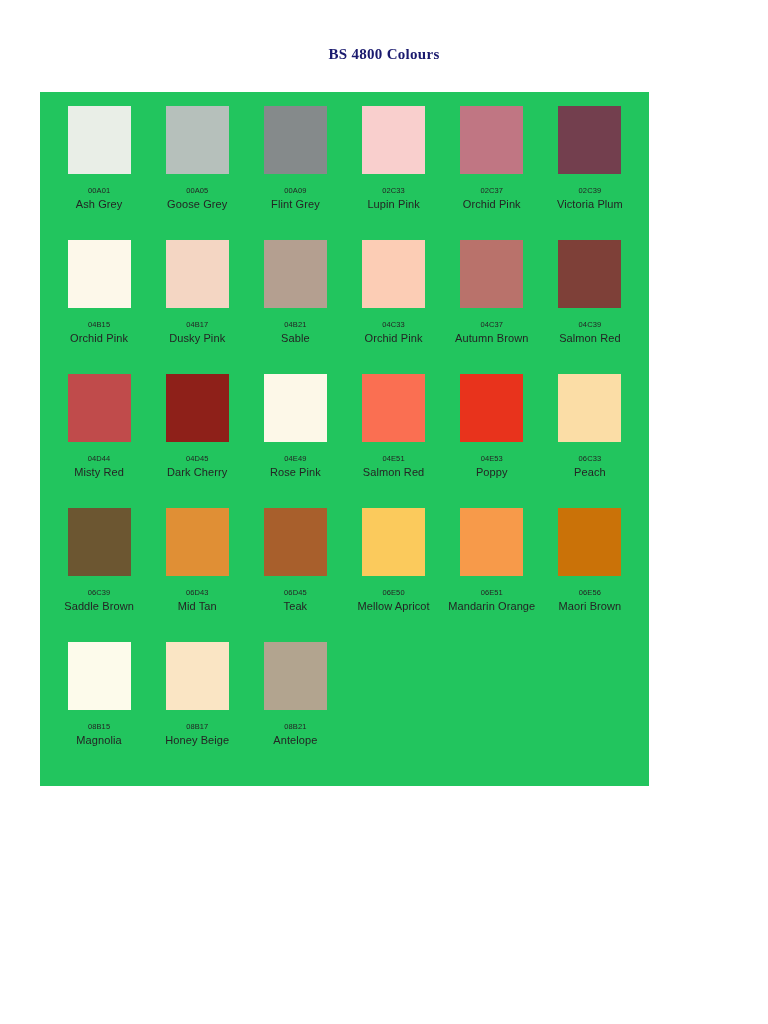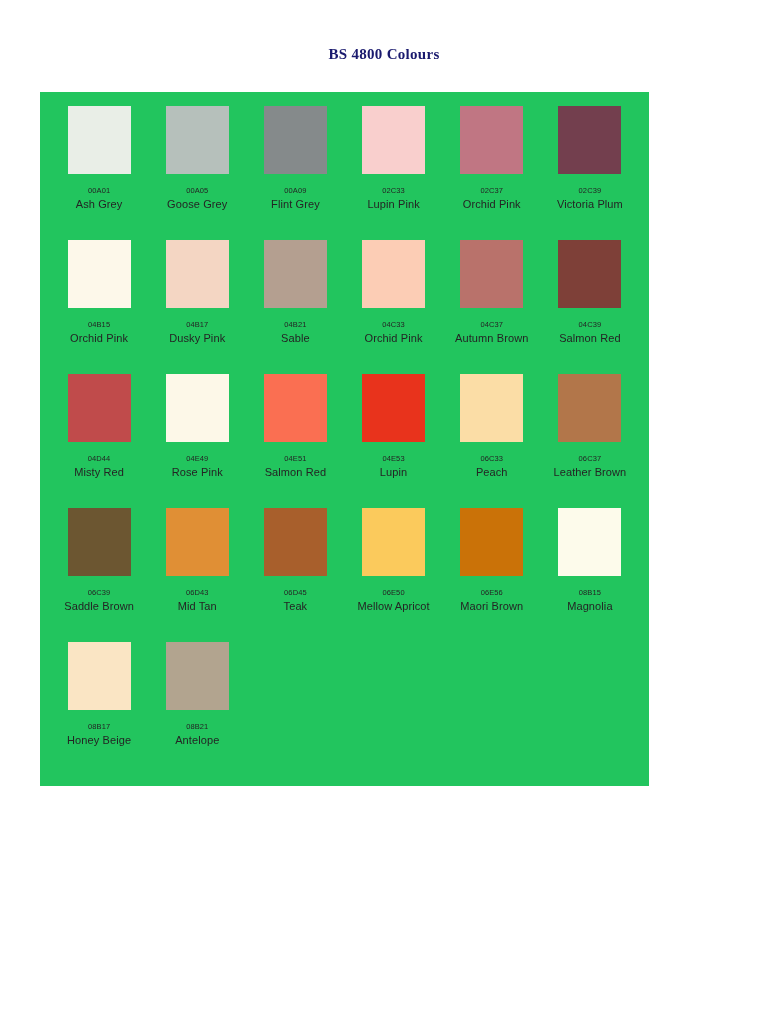--- a/index.html
+++ b/index.html
@@ -170,55 +170,55 @@
           </div>
         </div>
         <div class="swatch-cell">
           <div class="swatch-chip" style="background: rgb(192, 75, 75);"></div>
           <div class="swatch-labels">
             <span class="swatch-code">04D44</span>
             <span class="swatch-name">Misty Red</span>
           </div>
         </div>
         <div class="swatch-cell">
+          <div class="swatch-chip" style="background: rgb(142, 32, 25);"></div>
+          <div class="swatch-labels">
+            <span class="swatch-code">04D45</span>
+            <span class="swatch-name">Dark Cherry</span>
+          </div>
+        </div>
+        <div class="swatch-cell">
           <div class="swatch-chip" style="background: rgb(253, 248, 232);"></div>
           <div class="swatch-labels">
             <span class="swatch-code">04E49</span>
             <span class="swatch-name">Rose Pink</span>
           </div>
         </div>
         <div class="swatch-cell">
           <div class="swatch-chip" style="background: rgb(250, 111, 82);"></div>
           <div class="swatch-labels">
             <span class="swatch-code">04E51</span>
             <span class="swatch-name">Salmon Red</span>
           </div>
         </div>
         <div class="swatch-cell">
           <div class="swatch-chip" style="background: rgb(232, 51, 28);"></div>
           <div class="swatch-labels">
             <span class="swatch-code">04E53</span>
-            <span class="swatch-name">Lupin</span>
+            <span class="swatch-name">Poppy</span>
           </div>
         </div>
         <div class="swatch-cell">
           <div class="swatch-chip" style="background: rgb(251, 221, 166);"></div>
           <div class="swatch-labels">
             <span class="swatch-code">06C33</span>
             <span class="swatch-name">Peach</span>
           </div>
         </div>
         <div class="swatch-cell">
-          <div class="swatch-chip" style="background: rgb(178, 118, 74);"></div>
-          <div class="swatch-labels">
-            <span class="swatch-code">06C37</span>
-            <span class="swatch-name">Leather Brown</span>
-          </div>
-        </div>
-        <div class="swatch-cell">
           <div class="swatch-chip" style="background: rgb(108, 86, 49);"></div>
           <div class="swatch-labels">
             <span class="swatch-code">06C39</span>
             <span class="swatch-name">Saddle Brown</span>
           </div>
         </div>
         <div class="swatch-cell">
           <div class="swatch-chip" style="background: rgb(224, 143, 53);"></div>
           <div class="swatch-labels">
             <span class="swatch-code">06D43</span>
@@ -233,20 +233,27 @@
           </div>
         </div>
         <div class="swatch-cell">
           <div class="swatch-chip" style="background: rgb(251, 202, 92);"></div>
           <div class="swatch-labels">
             <span class="swatch-code">06E50</span>
             <span class="swatch-name">Mellow Apricot</span>
           </div>
         </div>
         <div class="swatch-cell">
+          <div class="swatch-chip" style="background: rgb(247, 154, 74);"></div>
+          <div class="swatch-labels">
+            <span class="swatch-code">06E51</span>
+            <span class="swatch-name">Mandarin Orange</span>
+          </div>
+        </div>
+        <div class="swatch-cell">
           <div class="swatch-chip" style="background: rgb(202, 114, 8);"></div>
           <div class="swatch-labels">
             <span class="swatch-code">06E56</span>
             <span class="swatch-name">Maori Brown</span>
           </div>
         </div>
         <div class="swatch-cell">
           <div class="swatch-chip" style="background: rgb(253, 251, 235);"></div>
           <div class="swatch-labels">
             <span class="swatch-code">08B15</span>

